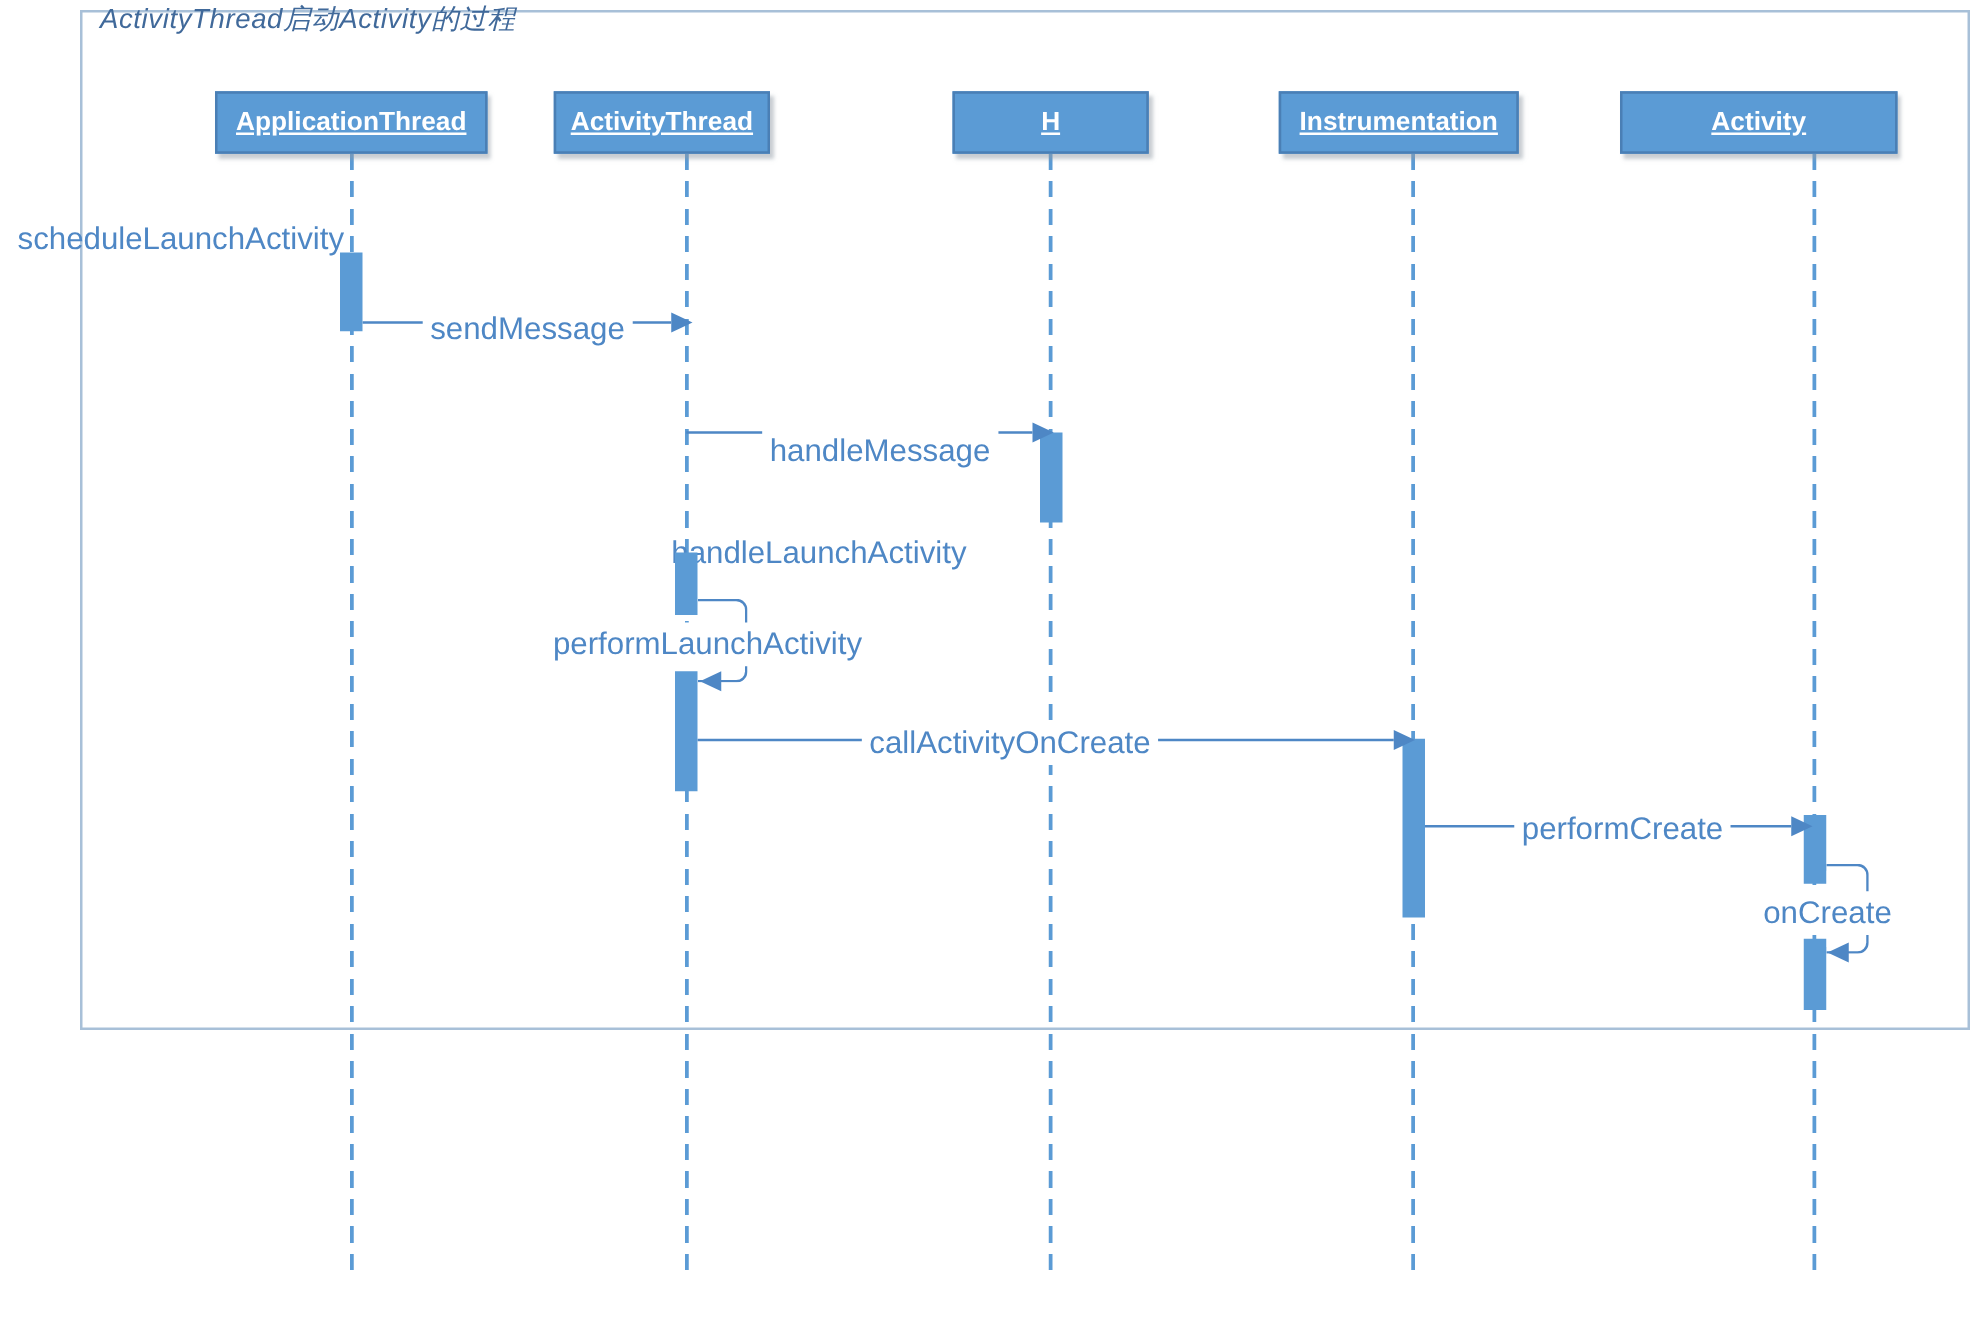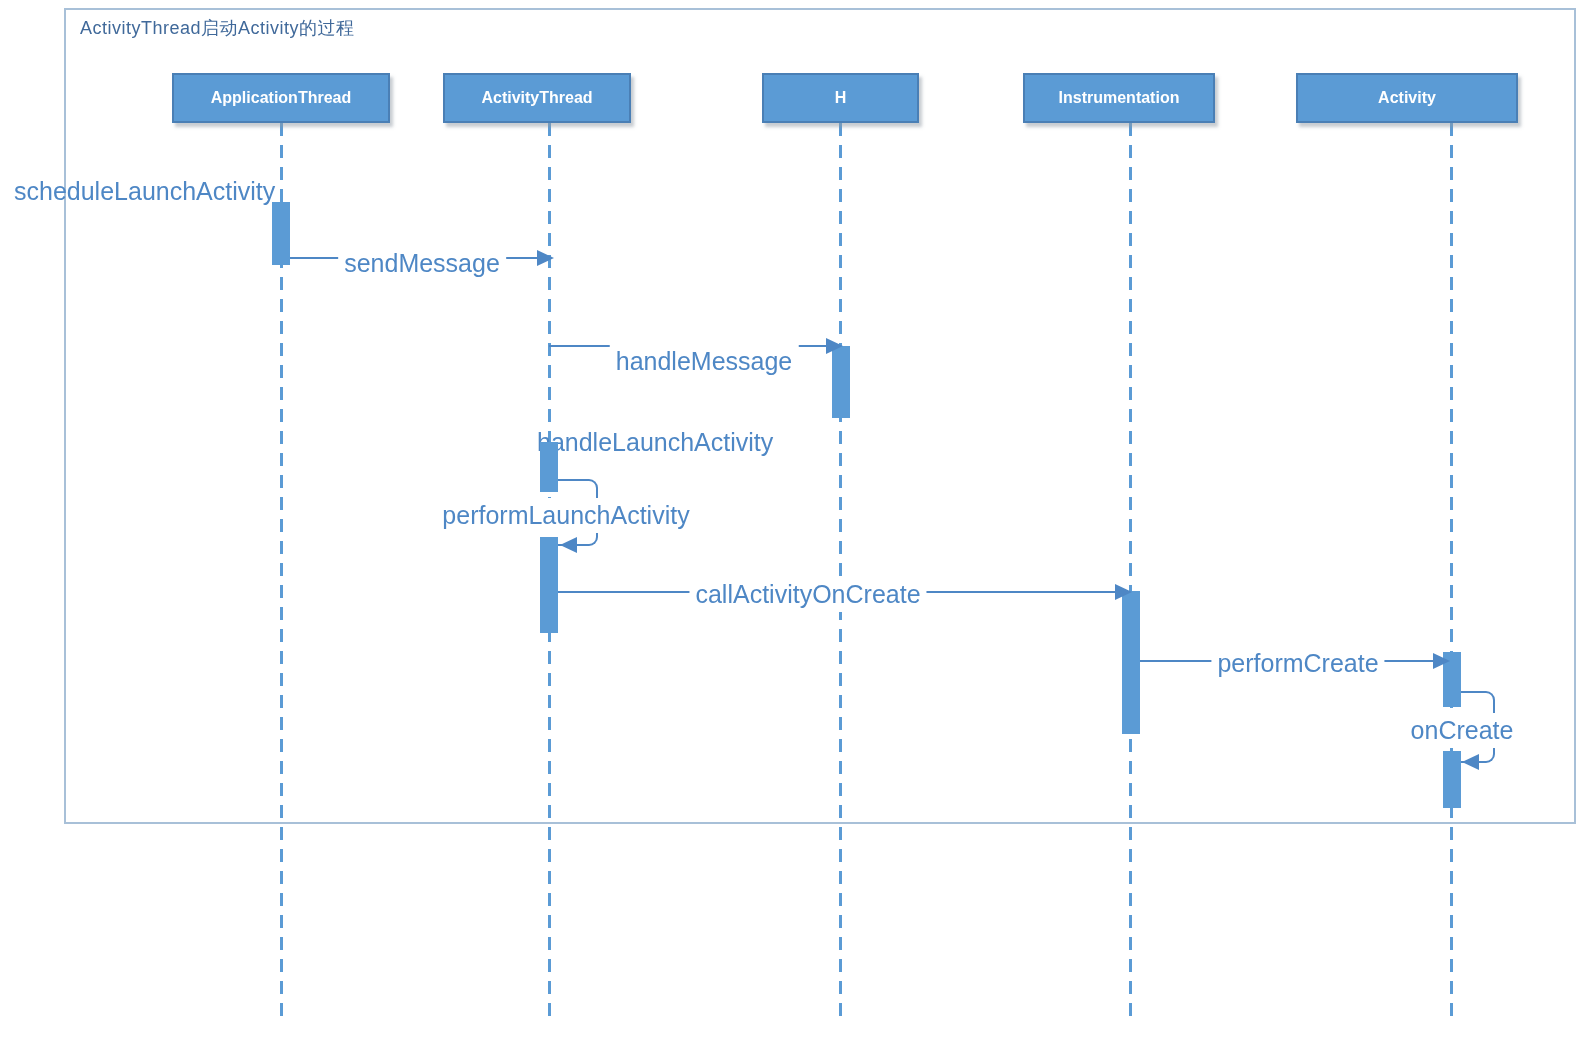--- a/index.html
+++ b/index.html
@@ -9,30 +9,30 @@
     --participant-border:#4a7fb5;
     --line-color:#4e87c5;
     --title-color:#40699a;
     --frame-border:#a8c0d8;
   }
   .canvas{position:relative;width:1589px;height:1054px;background:#fff;overflow:hidden;}
 
   .frame{position:absolute;left:64px;top:8px;width:1512px;height:816px;
          border:2px solid var(--frame-border);box-sizing:border-box;z-index:0;background:transparent;}
 
-  .diagram-title{position:absolute;left:80px;top:16px;font-size:18px;letter-spacing:.5px;
-         color:var(--title-color);white-space:nowrap;z-index:1;}
+  .diagram-title{position:absolute;left:80px;top:0;font-size:22px;letter-spacing:.5px;
+         color:var(--title-color);white-space:nowrap;z-index:1;font-style:italic;}
 
   .participant{position:absolute;top:73px;height:50px;box-sizing:border-box;
          background:var(--participant-fill);border:2px solid var(--participant-border);
          box-shadow:3px 4px 3px rgba(145,155,165,.5);
          display:flex;align-items:center;justify-content:center;z-index:3;}
-  .participant span{color:#fff;font-weight:bold;font-size:16px;white-space:nowrap;}
+  .participant span{color:#fff;font-weight:bold;font-size:21px;white-space:nowrap;text-decoration:underline;}
   .pb0{left:172px;width:218px}
-  .pb1{left:443px;width:188px}
+  .pb1{left:443px;width:173px}
   .pb2{left:762px;width:157px}
   .pb3{left:1023px;width:192px}
   .pb4{left:1296px;width:222px}
 
   .lifeline{position:absolute;top:123px;height:895px;width:3px;z-index:0;
          background:repeating-linear-gradient(180deg,var(--participant-fill) 0 13px,transparent 13px 22px);}
   .ll0{left:280px}.ll1{left:548px}.ll2{left:839px}.ll3{left:1129px}.ll4{left:1450px}
 
   .bar{position:absolute;width:18px;background:var(--participant-fill);z-index:3;}
   .bar-app {left:272px;top:202px;height:63px}

